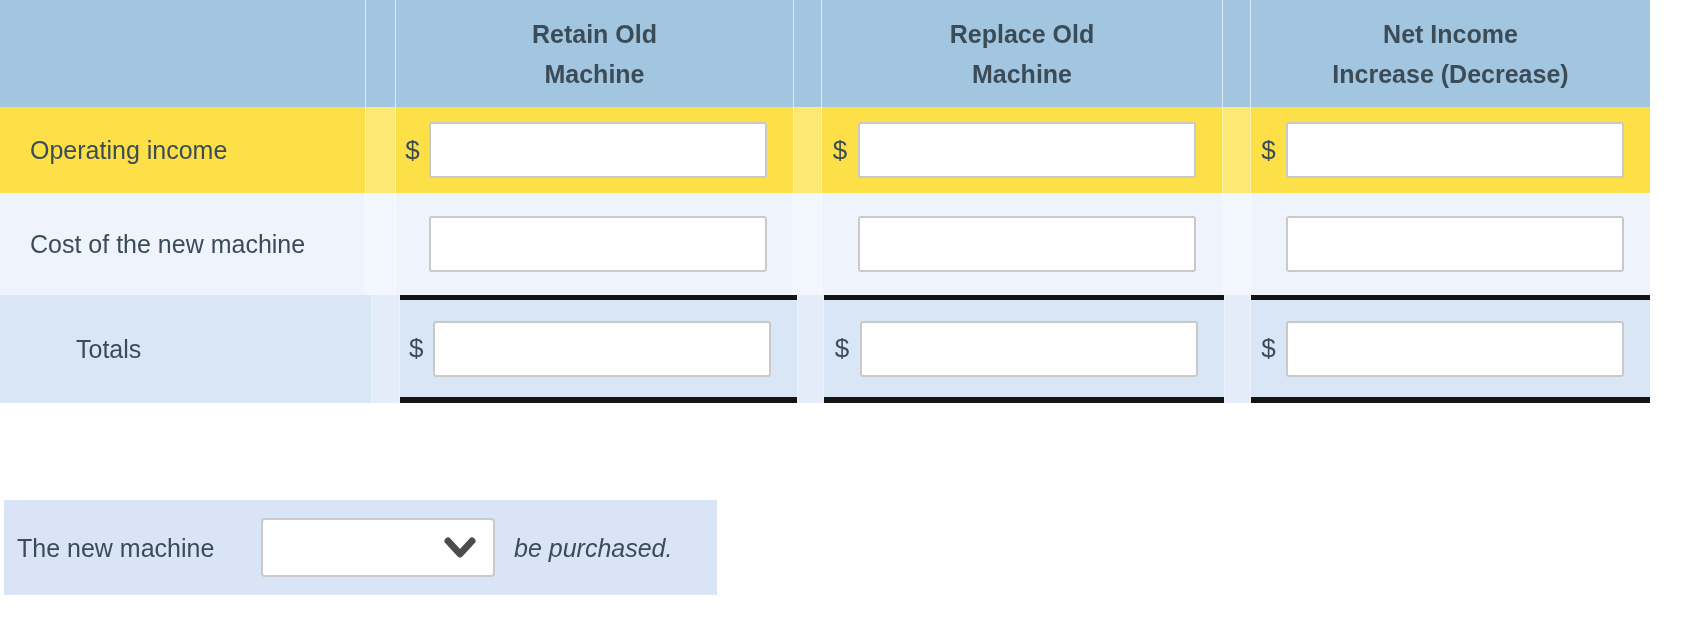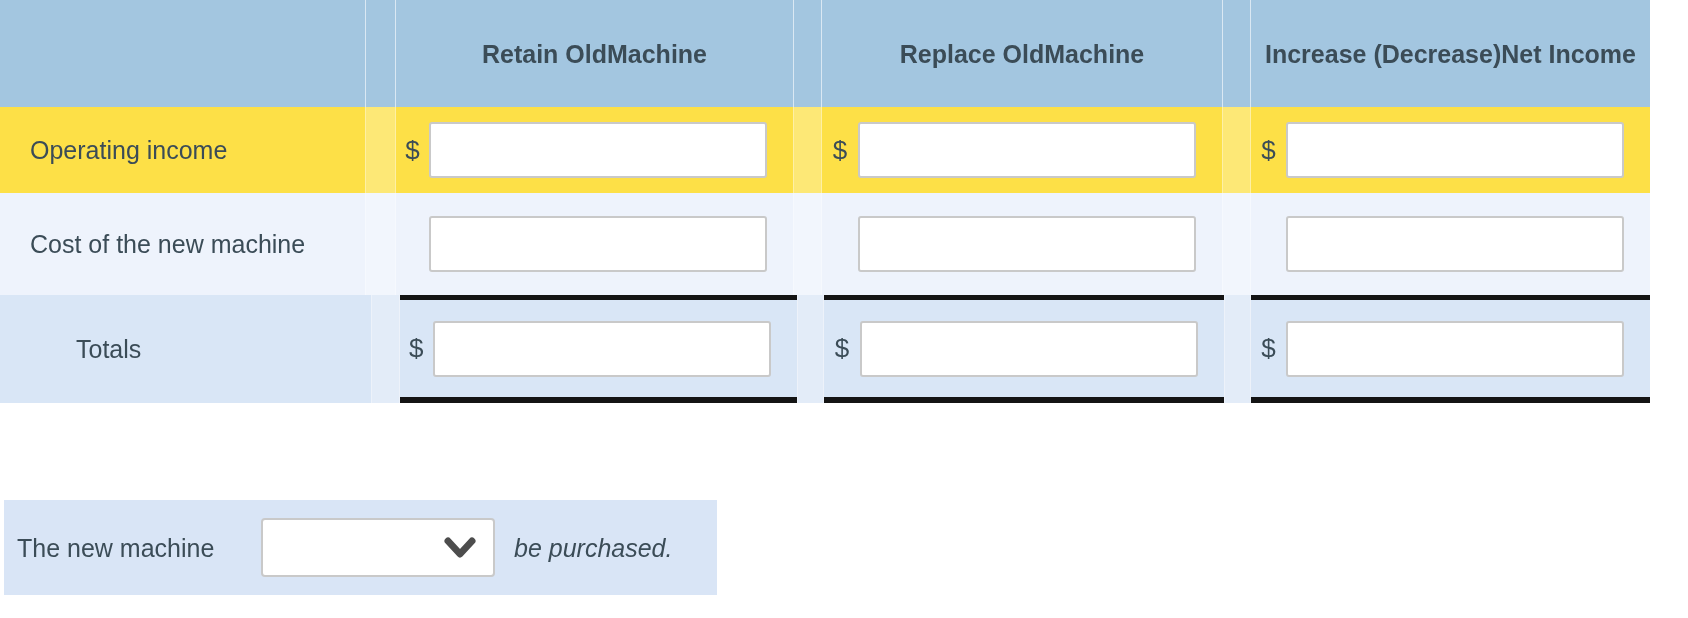--- a/index.html
+++ b/index.html
@@ -28,21 +28,21 @@
   .cell { box-sizing: border-box; display: flex; align-items: center; }
   .w-label { width: 365px; }
   .w-s1 { width: 31px; }
   .w-d1 { width: 397px; }
   .w-s2 { width: 29px; }
   .w-d2 { width: 400px; }
   .w-s3 { width: 29px; }
   .w-d3 { width: 399px; }
 
   .hcell {
-    flex-direction: row;
+    flex-direction: column;
     justify-content: center;
     text-align: center;
     font-weight: bold;
     font-size: 25px;
     line-height: 40px;
     color: #3b4c57;
   }
   .row-header .sp {
     border-left: 1px solid rgba(255,255,255,0.6);
     border-right: 1px solid rgba(255,255,255,0.6);
@@ -148,22 +148,22 @@
         <div>Retain Old</div>
         <div>Machine</div>
       </div>
       <div class="cell w-s2 sp"></div>
       <div class="cell w-d2 hcell">
         <div>Replace Old</div>
         <div>Machine</div>
       </div>
       <div class="cell w-s3 sp"></div>
       <div class="cell w-d3 hcell">
+        <div>Net Income</div>
         <div>Increase (Decrease)</div>
-        <div>Net Income</div>
       </div>
     </div>
 
     <div class="row row-body row-odd">
       <div class="cell w-label label-cell">Operating income</div>
       <div class="cell w-s1 sp"></div>
       <div class="cell w-d1 data-cell">
         <span class="dollar">$</span>
         <input class="cash-input" type="text" value="" style="">
       </div>

